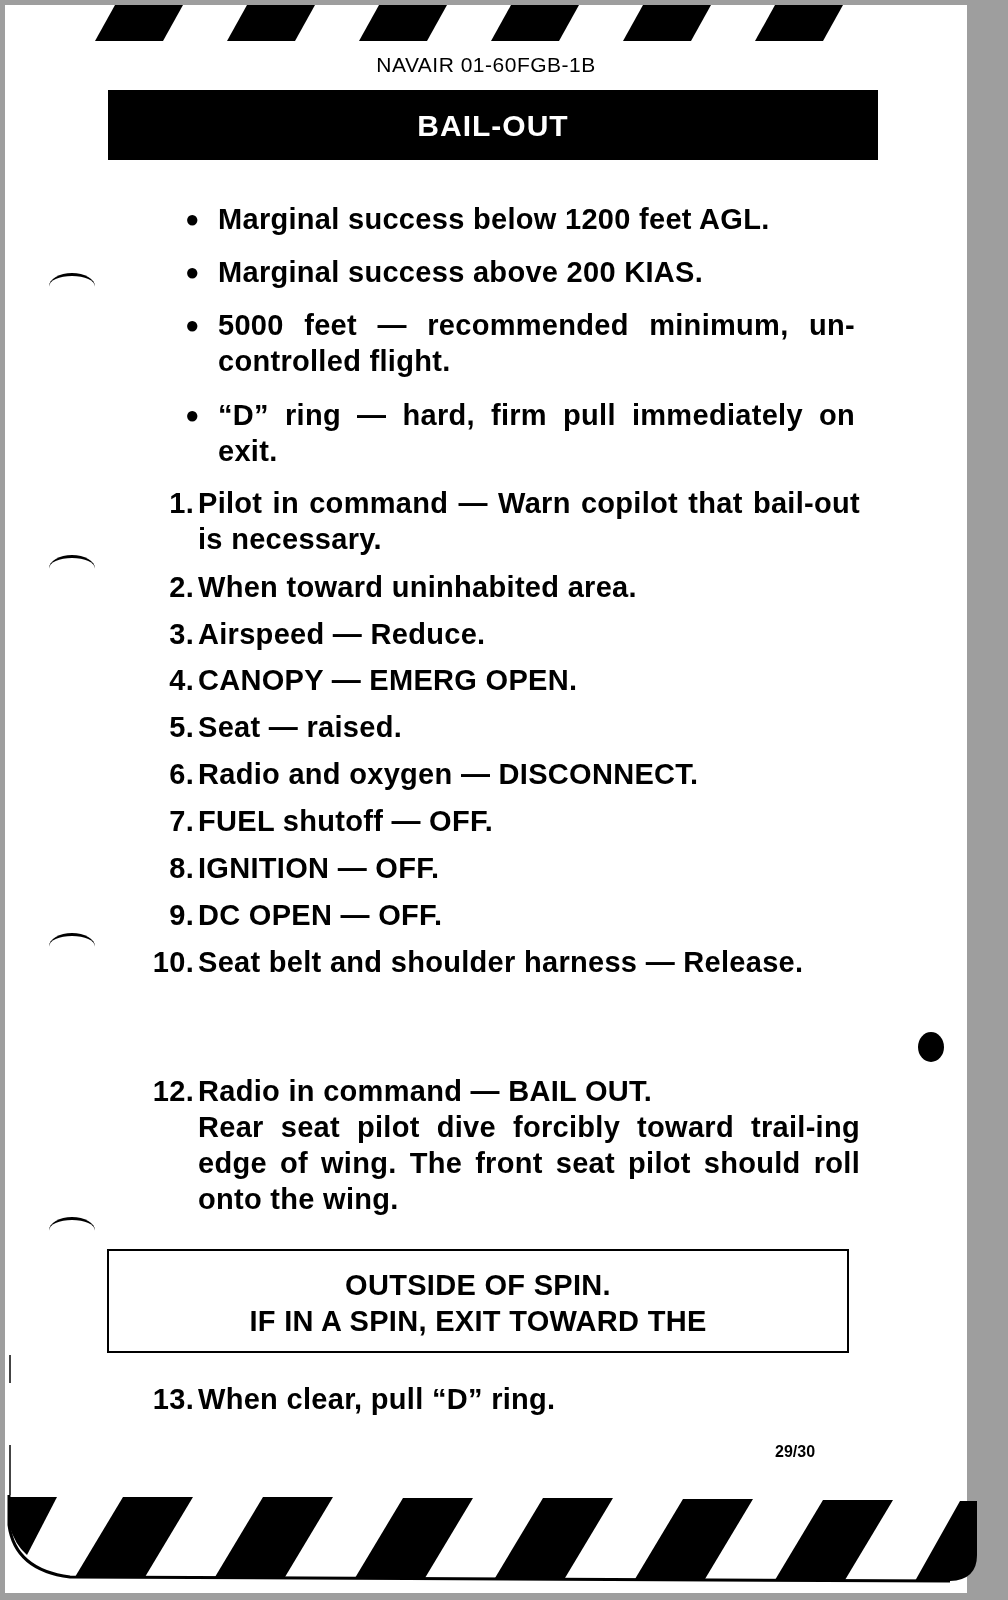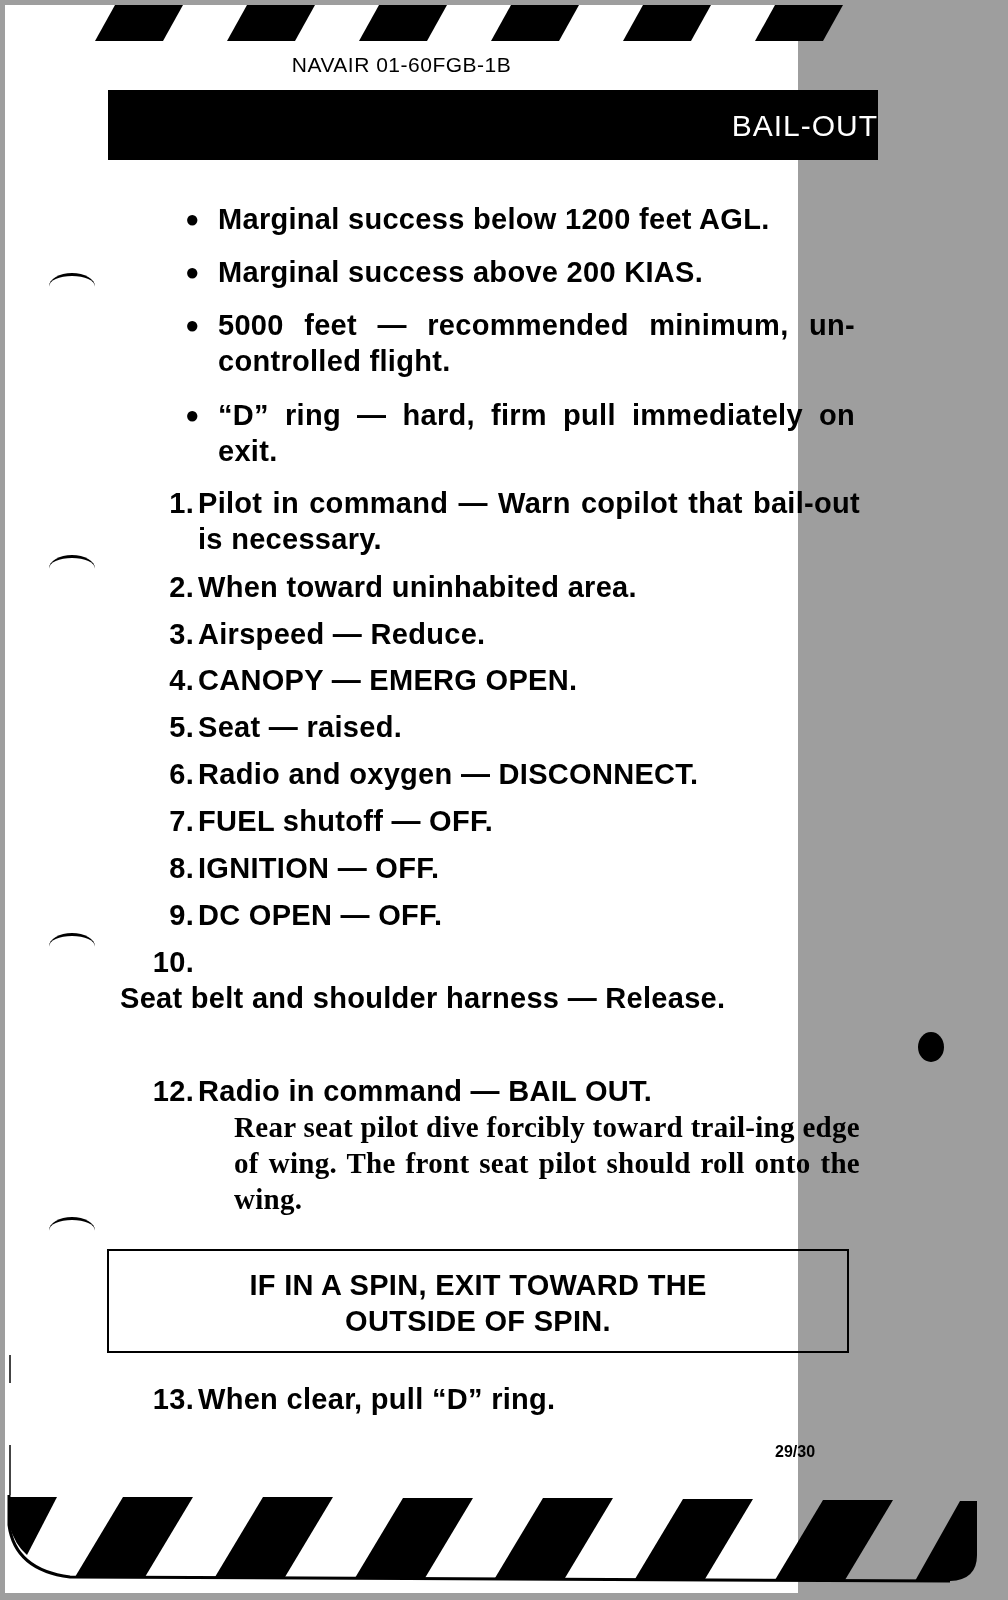--- a/index.html
+++ b/index.html
@@ -1,47 +1,47 @@
 <!DOCTYPE html>
 <html><head>
 <meta charset="utf-8">
 <style>
   html, body { margin:0; padding:0; }
   body {
     width:1008px; height:1600px; background:#9e9e9e; position:relative; overflow:hidden;
     font-family:"DejaVu Sans", "Liberation Sans", sans-serif; color:#000;
   }
   .page {
-    position:absolute; left:5px; top:5px; width:793px; height:1588px; background:#fff;
+    position:absolute; left:5px; top:5px; width:962px; height:1588px; background:#fff;
   }
   .stripes-top { position:absolute; left:70px; top:0; width:800px; height:36px; }
   .doc-id {
     position:absolute; left:0; width:100%; top:48px; text-align:center;
     font-family:"Liberation Sans", sans-serif; font-size:21px; letter-spacing:0.5px;
   }
   .title-bar {
     position:absolute; left:103px; top:85px; width:770px; height:70px; background:#000;
-    color:#fff; text-align:right; font-family:"Liberation Sans", sans-serif; font-weight:normal;
+    color:#fff; text-align:center; font-family:"Liberation Sans", sans-serif; font-weight:bold;
     font-size:30px; line-height:72px; letter-spacing:1px;
   }
   .body-text {
     font-family:"Liberation Sans", sans-serif; font-weight:bold; font-size:29px;
     line-height:36px; letter-spacing:0.3px;
   }
   .bullet {
     position:absolute; left:180px; width:670px; display:flex;
   }
   .bullet .dot { width:33px; flex:none; font-size:24px; }
   .bullet .txt { flex:1; text-align:justify; }
   .step {
     position:absolute; left:115px; width:740px; display:flex;
   }
   .step .num { width:78px; flex:none; text-align:right; padding-right:4px; box-sizing:border-box; }
   .step .txt { flex:1; padding-left:0; text-align:justify; }
-  .step .sub { margin-left:36px; text-align:justify;font-family:Liberation Serif, serif; }
+  .step .sub { text-align:justify; }
   .punch {
     position:absolute; width:46px; height:24px; border-top:3px solid #000; border-radius:50% 50% 0 0;
   }
   .side-dot {
     position:absolute; left:913px; top:1027px; width:26px; height:30px; background:#000; border-radius:50%;
   }
   .warn-box {
     position:absolute; left:102px; top:1244px; width:742px; height:104px;
     border:2px solid #000; text-align:center; box-sizing:border-box; padding-top:16px;
   }
@@ -115,35 +115,35 @@
     <span class="txt">FUEL shutoff — OFF.</span>
   </div>
   <div class="step body-text" style="top:845px;">
     <span class="num">8.</span>
     <span class="txt">IGNITION — OFF.</span>
   </div>
   <div class="step body-text" style="top:892px;">
     <span class="num">9.</span>
     <span class="txt">DC OPEN — OFF.</span>
   </div>
-  <div class="step body-text" style="top:939px;flex-direction:column;">
+  <div class="step body-text" style="top:939px;">
     <span class="num">10.</span>
     <span class="txt">Seat belt and shoulder harness — Release.</span>
   </div>
   <div class="step body-text" style="top:1068px;justify-content:flex-end;">
     <span class="num">12.</span>
     <span class="txt">
       <span>Radio in command — BAIL OUT.</span>
       <div class="sub">Rear seat pilot dive forcibly toward trail-ing edge of wing. The front seat pilot should roll onto the wing.</div>
     </span>
   </div>
 
   <div class="warn-box body-text">
+    <div>OUTSIDE OF SPIN.</div>
     <div>IF IN A SPIN, EXIT TOWARD THE</div>
-    <div>OUTSIDE OF SPIN.</div>
   </div>
 
   <div class="step body-text" style="top:1376px;">
     <span class="num">13.</span>
     <span class="txt">When clear, pull “D” ring.</span>
   </div>
 
   <div class="page-num">29/30</div>
 
   <div class="punch" style="left:44px; top:268px;"></div>

